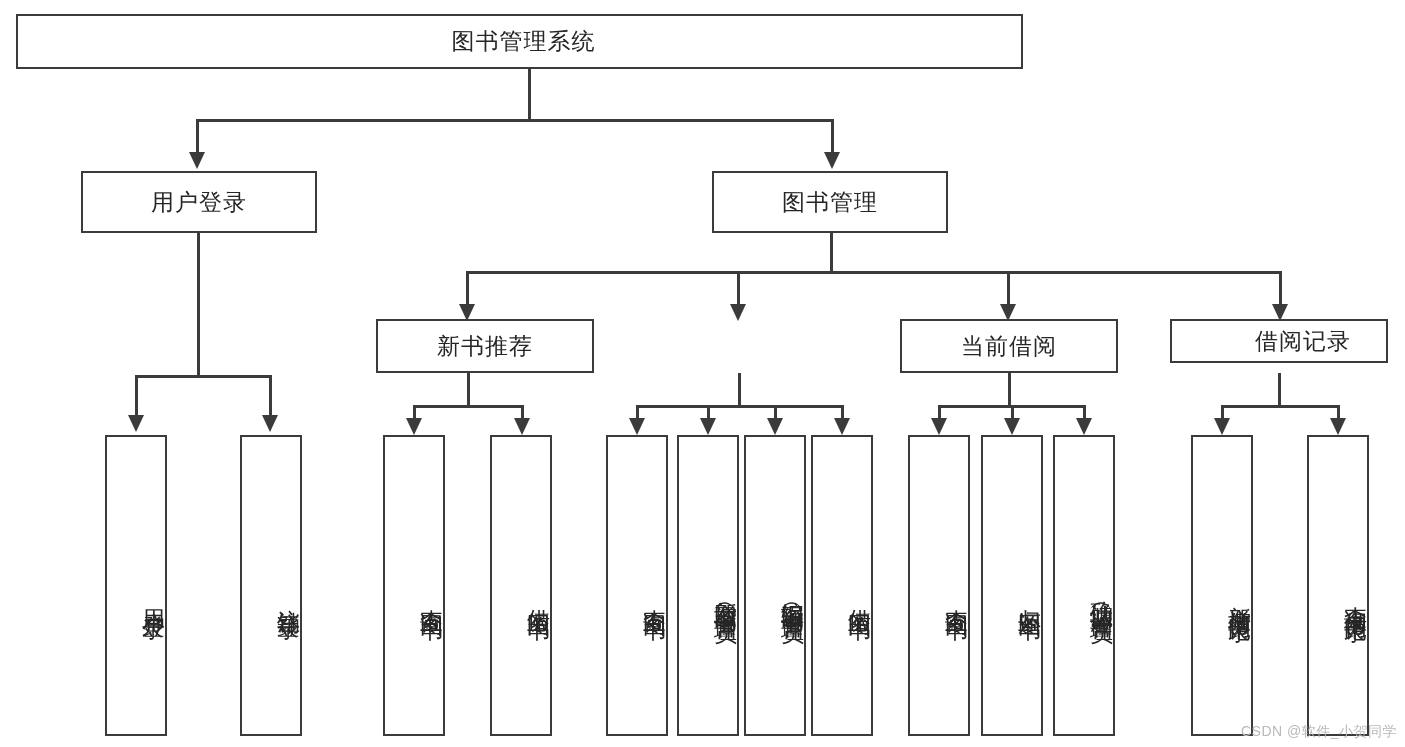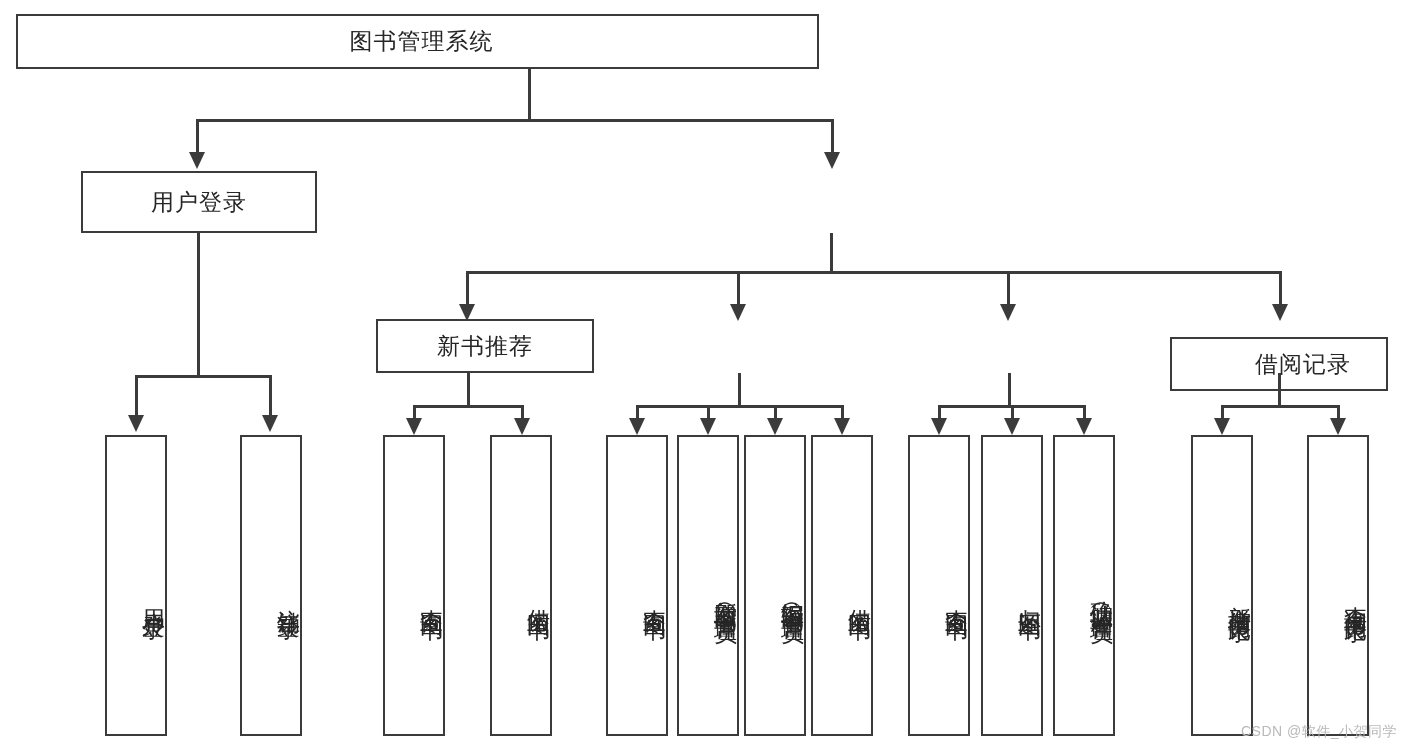--- a/index.html
+++ b/index.html
@@ -64,35 +64,38 @@
     color:#b9b9b9;
     letter-spacing:0.5px;
     white-space:nowrap;
   }
 </style>
 </head>
 <body>
 
 <div id="canvas">
 
-  <div class="node horiz" style="left:16px;top:14px;width:803px;height:55px;padding-left:8px;">
+  <div class="node horiz" style="left:16px;top:14px;width:1007px;height:55px;padding-left:8px;">
     <span>图书管理系统</span>
   </div>
 
   <div class="edge v" style="left:528px;top:69px;width:3px;height:52px;"></div>
 
   <div class="edge h" style="left:196px;top:119px;width:638px;height:3px;"></div>
 
   <div class="edge v" style="left:196px;top:119px;height:35px;"></div>
   <div class="arrow" style="left:189px;top:152px;"></div>
   <div class="edge v" style="left:831px;top:119px;height:35px;"></div>
   <div class="arrow" style="left:824px;top:152px;"></div>
 
   <div class="node horiz" style="left:81px;top:171px;width:236px;height:62px;">
     <span>用户登录</span>
+  </div>
+  <div class="node horiz" style="left:712px;top:171px;width:236px;height:62px;">
+    <span>图书管理</span>
   </div>
 
   <div class="edge v" style="left:197px;top:233px;height:145px;"></div>
   <div class="edge h" style="left:135px;top:375px;width:134px;"></div>
   <div class="edge v" style="left:135px;top:375px;height:42px;"></div>
   <div class="arrow" style="left:128px;top:415px;"></div>
   <div class="edge v" style="left:269px;top:375px;height:42px;"></div>
   <div class="arrow" style="left:262px;top:415px;"></div>
 
   <div class="edge v" style="left:830px;top:233px;height:40px;"></div>
@@ -102,21 +105,24 @@
   <div class="edge v" style="left:737px;top:271px;height:35px;"></div>
   <div class="arrow" style="left:730px;top:304px;"></div>
   <div class="edge v" style="left:1007px;top:271px;height:35px;"></div>
   <div class="arrow" style="left:1000px;top:304px;"></div>
   <div class="edge v" style="left:1279px;top:271px;height:35px;"></div>
   <div class="arrow" style="left:1272px;top:304px;"></div>
 
   <div class="node horiz" style="left:376px;top:319px;width:218px;height:54px;">
     <span>新书推荐</span>
   </div>
-  <div class="node horiz" style="left:1170px;top:337px;width:218px;height:54px;padding-left:48px;">
+  <div class="node horiz" style="left:900px;top:319px;width:218px;height:54px;">
+    <span>当前借阅</span>
+  </div>
+  <div class="node horiz" style="left:1170px;top:319px;width:218px;height:44px;padding-left:48px;">
     <span>借阅记录</span>
   </div>
 
   <div class="edge v" style="left:467px;top:373px;height:35px;"></div>
   <div class="edge h" style="left:413px;top:405px;width:110px;"></div>
   <div class="edge v" style="left:413px;top:405px;height:20px;"></div>
   <div class="arrow" style="left:406px;top:418px;"></div>
   <div class="edge v" style="left:521px;top:405px;height:20px;"></div>
   <div class="arrow" style="left:514px;top:418px;"></div>
 

